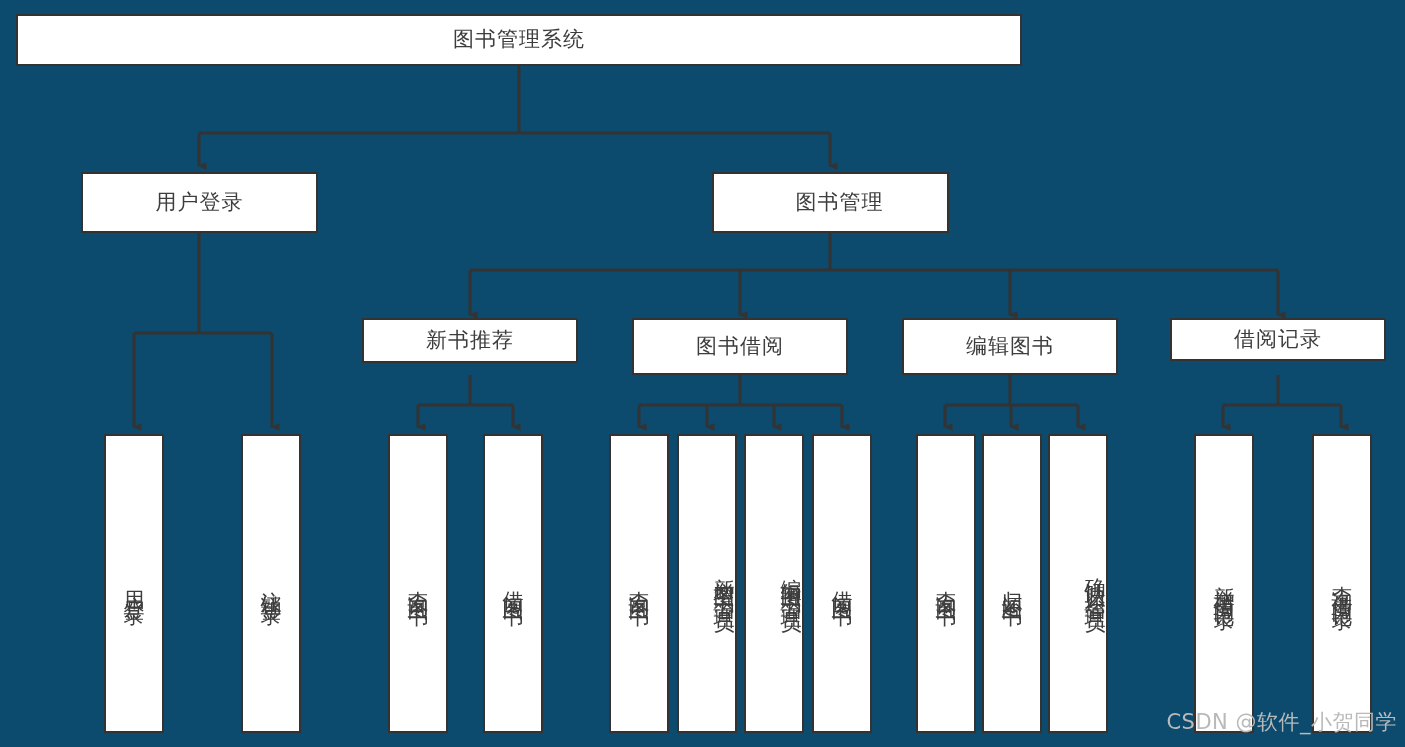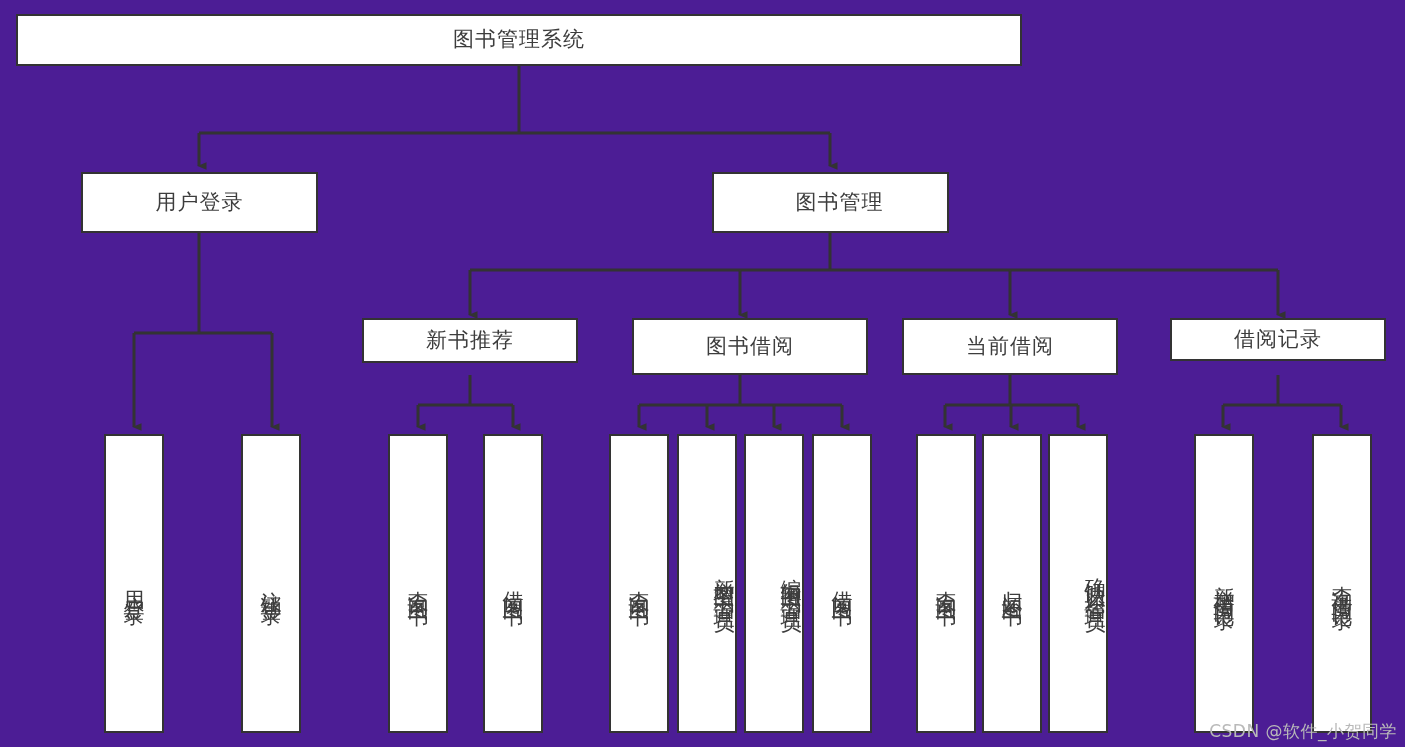--- a/index.html
+++ b/index.html
@@ -9,21 +9,21 @@
     background: #ffffff;
   }
   body {
     font-family: "DejaVu Sans", "Liberation Sans", sans-serif;
     color: #3a3a3a;
   }
   #canvas {
     position: relative;
     width: 1405px;
     height: 747px;
-    background: #4c1d95;
+    background: #0c4a6e;
     overflow: hidden;
   }
   svg#edges {
     position: absolute;
     left: 0;
     top: 0;
     width: 1405px;
     height: 747px;
     pointer-events: none;
   }
@@ -58,22 +58,22 @@
   }
   .node.vert.midalign {
     align-items: center;
   }
   .node-label {
     display: block;
   }
   #watermark {
     position: absolute;
     right: 8px;
-    bottom: 4px;
-    font-size: 17px;
+    bottom: 11px;
+    font-size: 21px;
     color: #b9b9b9;
     letter-spacing: 0.5px;
     white-space: nowrap;
     user-select: none;
   }
 </style>
 </head>
 <body>
 
 <div id="canvas">
@@ -139,25 +139,25 @@
   <div class="node horiz" style="left:81px; top:172px; width:237px; height:61px;">
     <span class="node-label">用户登录</span>
   </div>
   <div class="node horiz" style="left:712px; top:172px; width:237px; height:61px;padding-left:18px;">
     <span class="node-label">图书管理</span>
   </div>
 
   <div class="node horiz" style="left:362px; top:318px; width:216px; height:45px;">
     <span class="node-label">新书推荐</span>
   </div>
-  <div class="node horiz" style="left:632px; top:318px; width:236px; height:57px;">
+  <div class="node horiz" style="left:632px; top:318px; width:216px; height:57px;">
     <span class="node-label">图书借阅</span>
   </div>
   <div class="node horiz" style="left:902px; top:318px; width:216px; height:57px;">
-    <span class="node-label">当前借阅</span>
+    <span class="node-label">编辑图书</span>
   </div>
   <div class="node horiz" style="left:1170px; top:318px; width:216px; height:43px;">
     <span class="node-label">借阅记录</span>
   </div>
 
   <div class="node vert midalign" style="left:104px; top:434px; width:60px; height:299px;">
     <span class="node-label">用户登录</span>
   </div>
   <div class="node vert midalign" style="left:241px; top:434px; width:60px; height:299px;">
     <span class="node-label">注销登录</span>

